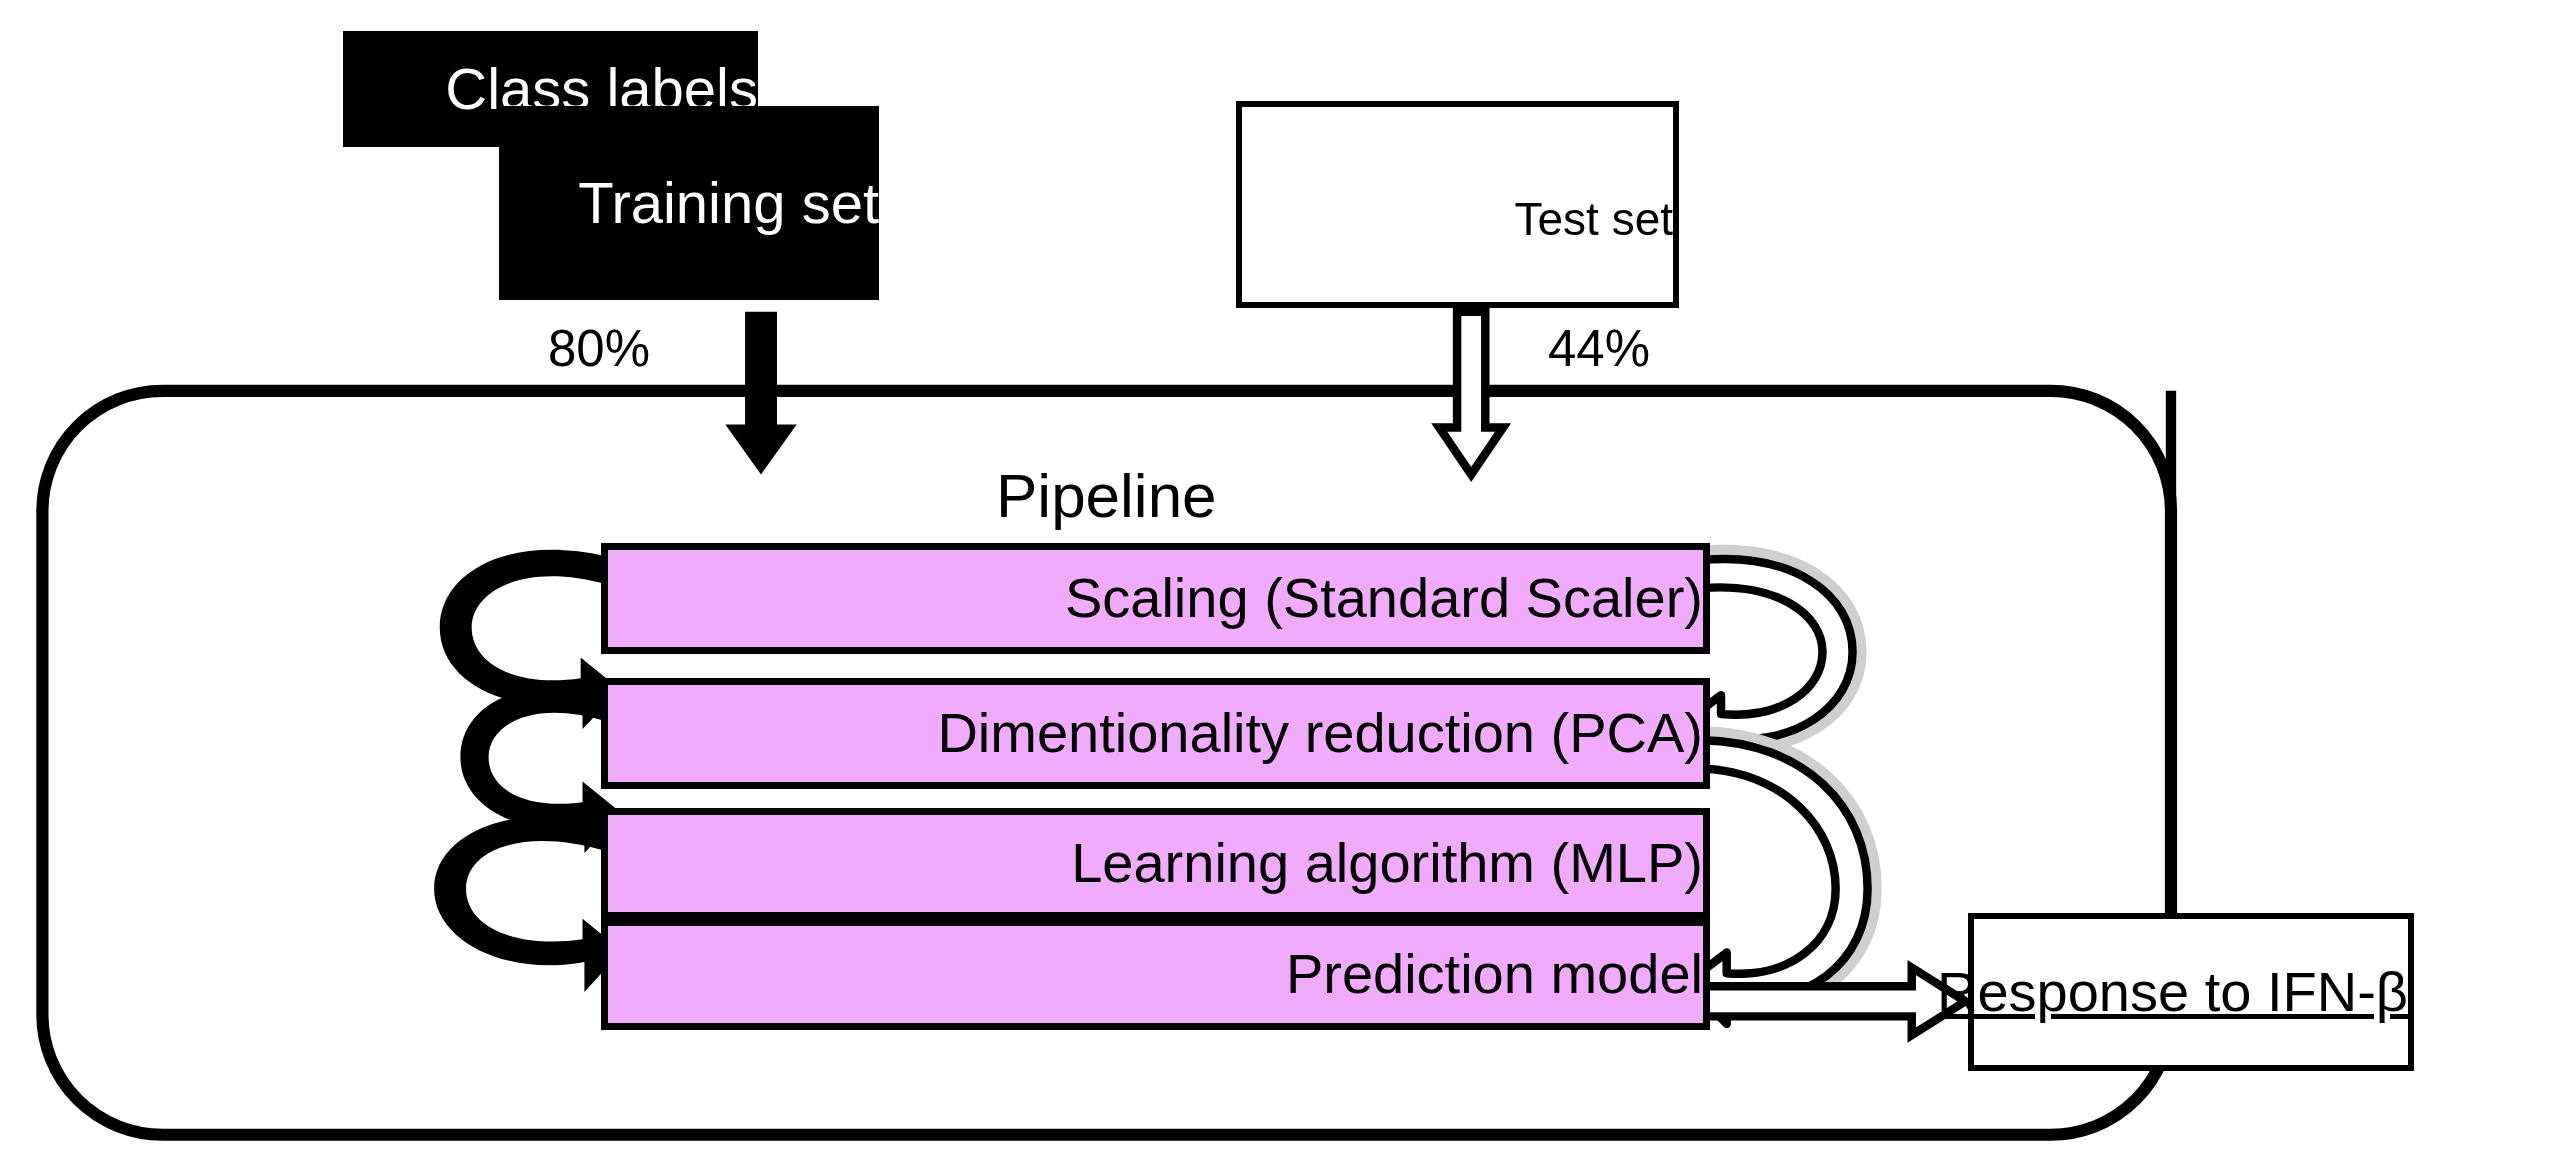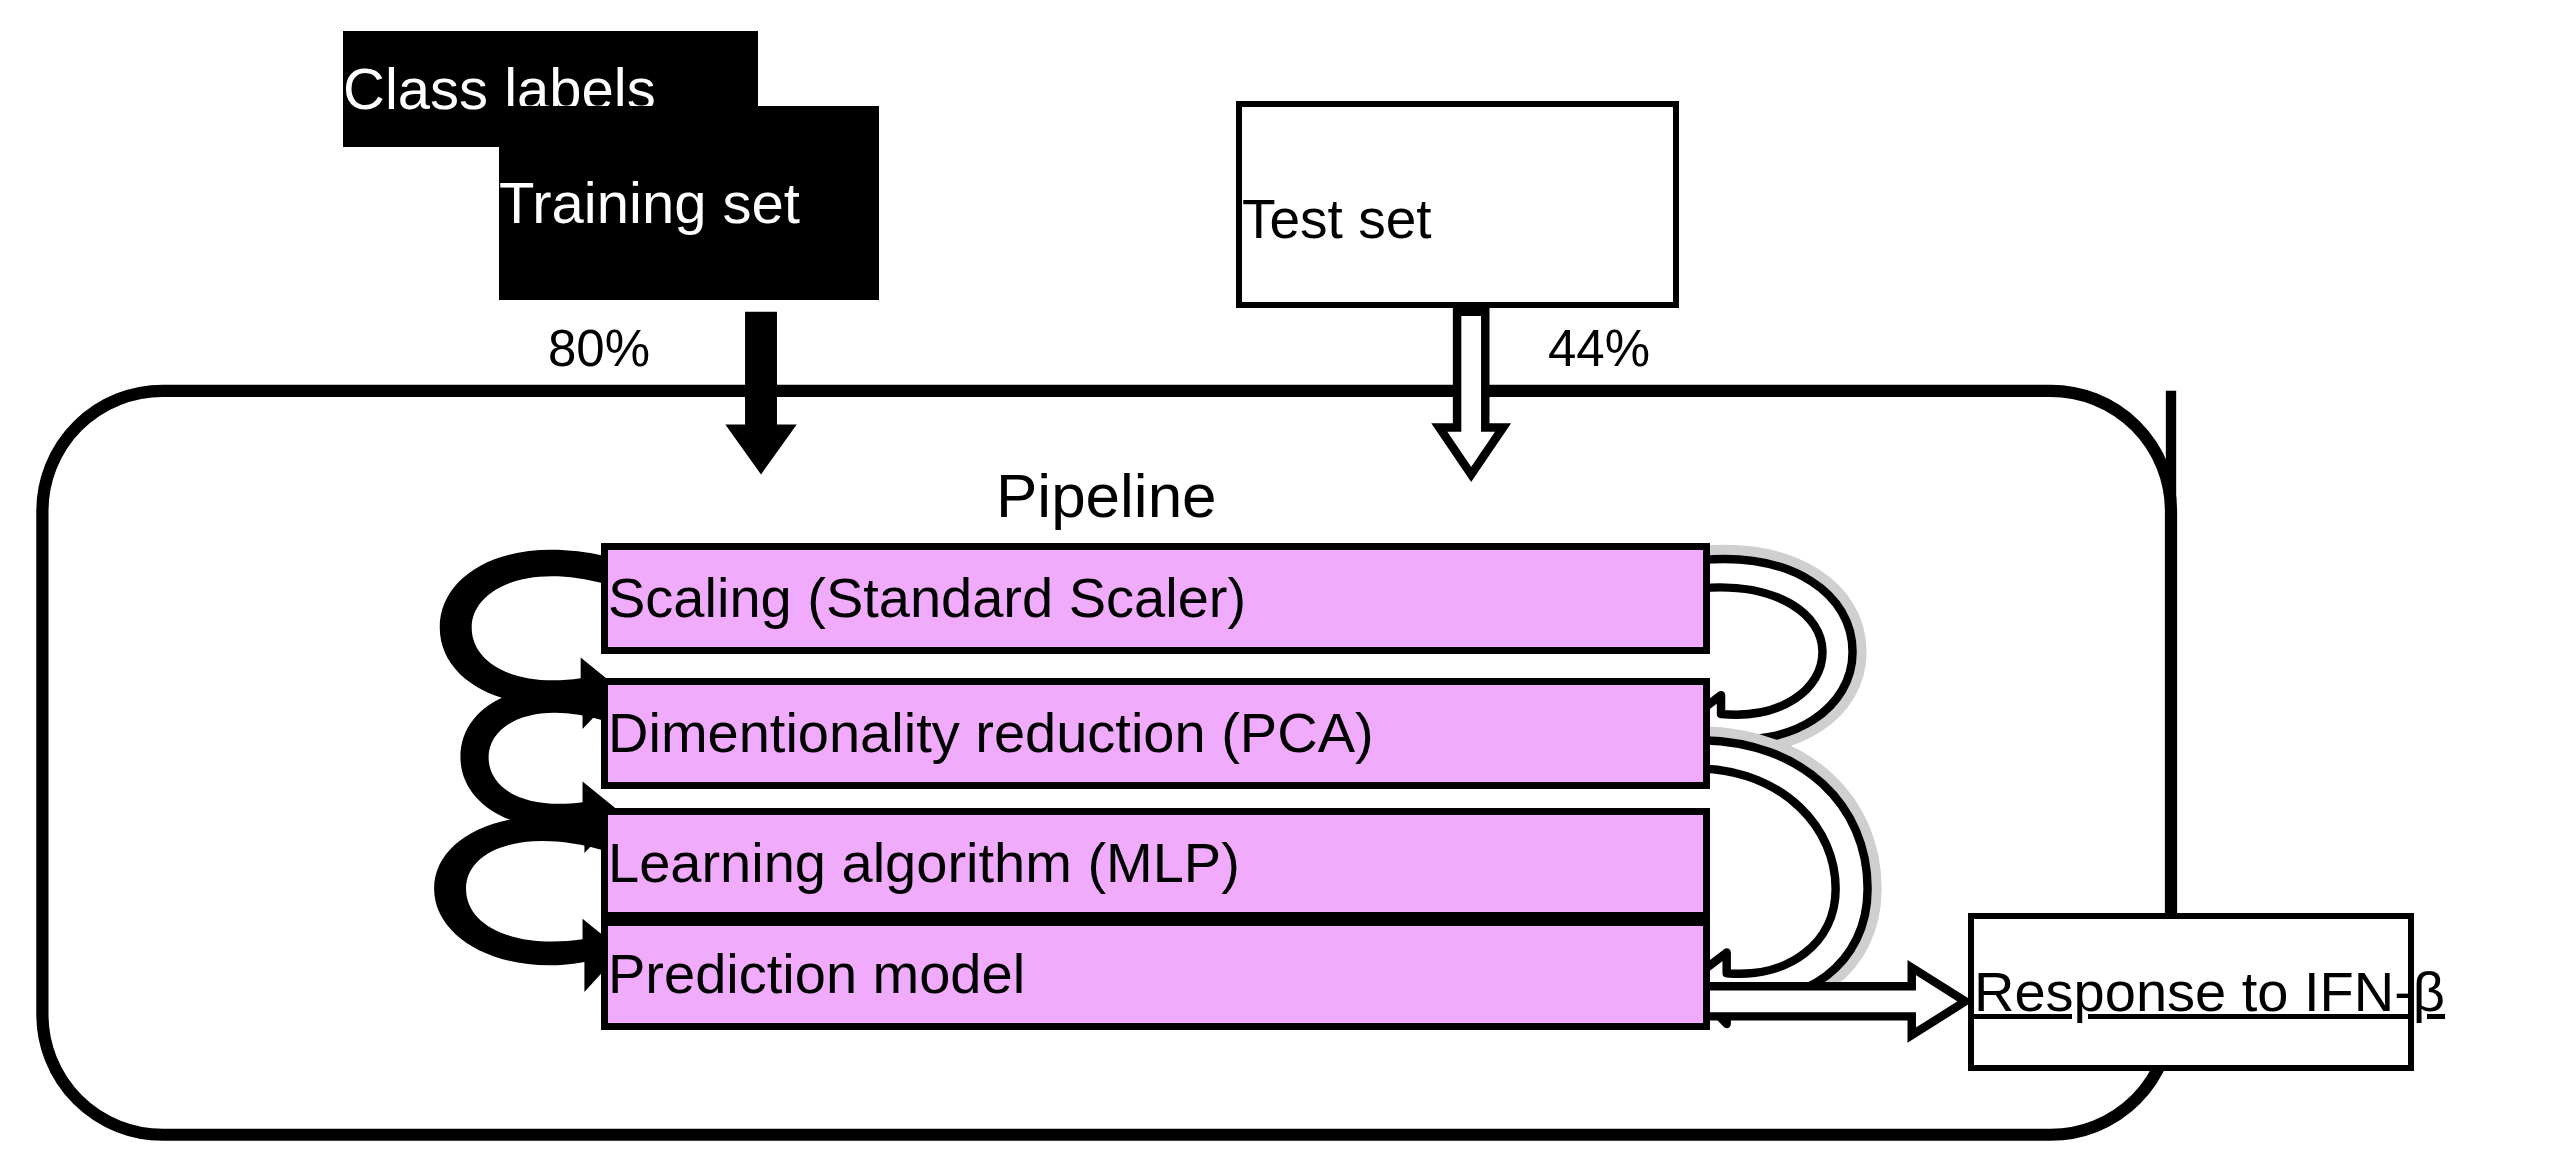--- a/index.html
+++ b/index.html
@@ -22,21 +22,21 @@
     top: 0;
     width: 2576px;
     height: 1162px;
     pointer-events: none;
   }
   .node {
     position: absolute;
     box-sizing: border-box;
     display: flex;
     align-items: center;
-    justify-content: flex-start;
+    justify-content: flex-end;
     text-align: center;
   }
   .node-label {
     white-space: nowrap;
     line-height: 1.05;
   }
 
   
   .box-filled {
     background: #000000;
@@ -71,21 +71,21 @@
     white-space: nowrap;
   }
 
   #class-labels-box   { left: 343px;  top: 31px;   width: 415px;  height: 116px; }
   #class-labels-box .node-label   { font-size: 58px; }
 
   #training-set-box   { left: 499px;  top: 106px;  width: 380px;  height: 194px; }
   #training-set-box .node-label   { font-size: 58px; }
 
   #test-set-box       { left: 1236px; top: 101px;  width: 443px;  height: 207px; }
-  #test-set-box .node-label       { font-size: 55px; margin-top: 30px; }
+  #test-set-box .node-label       { font-size: 46px; margin-top: 30px; }
 
   #pct-train { left: 548px;  top: 319px; font-size: 51px; }
   #pct-test  { left: 1548px; top: 319px; font-size: 51px; }
 
   #pipeline-title { left: 996px; top: 460px; font-size: 62px; }
 
   .stage-box .node-label { font-size: 56px; }
   #stage-scaling    { left: 601px; top: 543px;  width: 1109px; height: 111px; }
   #stage-pca        { left: 601px; top: 678px;  width: 1109px; height: 111px; }
   #stage-mlp        { left: 601px; top: 808px;  width: 1109px; height: 111px; }

